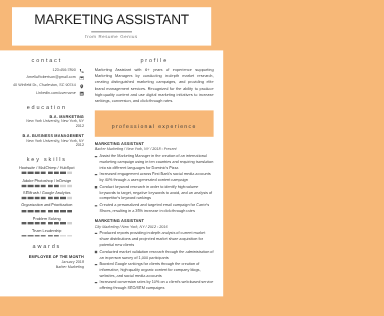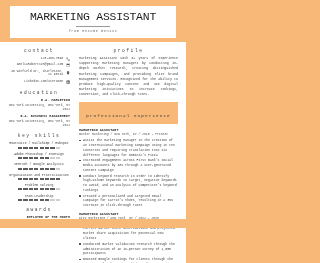--- a/index.html
+++ b/index.html
@@ -2,21 +2,21 @@
 <html><head>
 <meta charset="utf-8">
 <style>
   html,body{margin:0;padding:0;}
   body{
     width:186px;height:263px;overflow:hidden;
     background:#f7b878;
     font-family:"Liberation Sans", sans-serif;
     color:#3c3c3c;
   }
-  .page{position:relative;width:186px;height:228px;background:#f7b878;font-family:Liberation Mono, monospace;}
+  .page{position:relative;width:186px;height:263px;background:#f7b878;}
 
   
   .header-band{padding:6px 10px 4px 10px;}
   .header-box{
     background:#ffffff;
     padding:6px 4px 5px 4px;
     text-align:center;
   }
   .name{
     font-size:11.4px;

